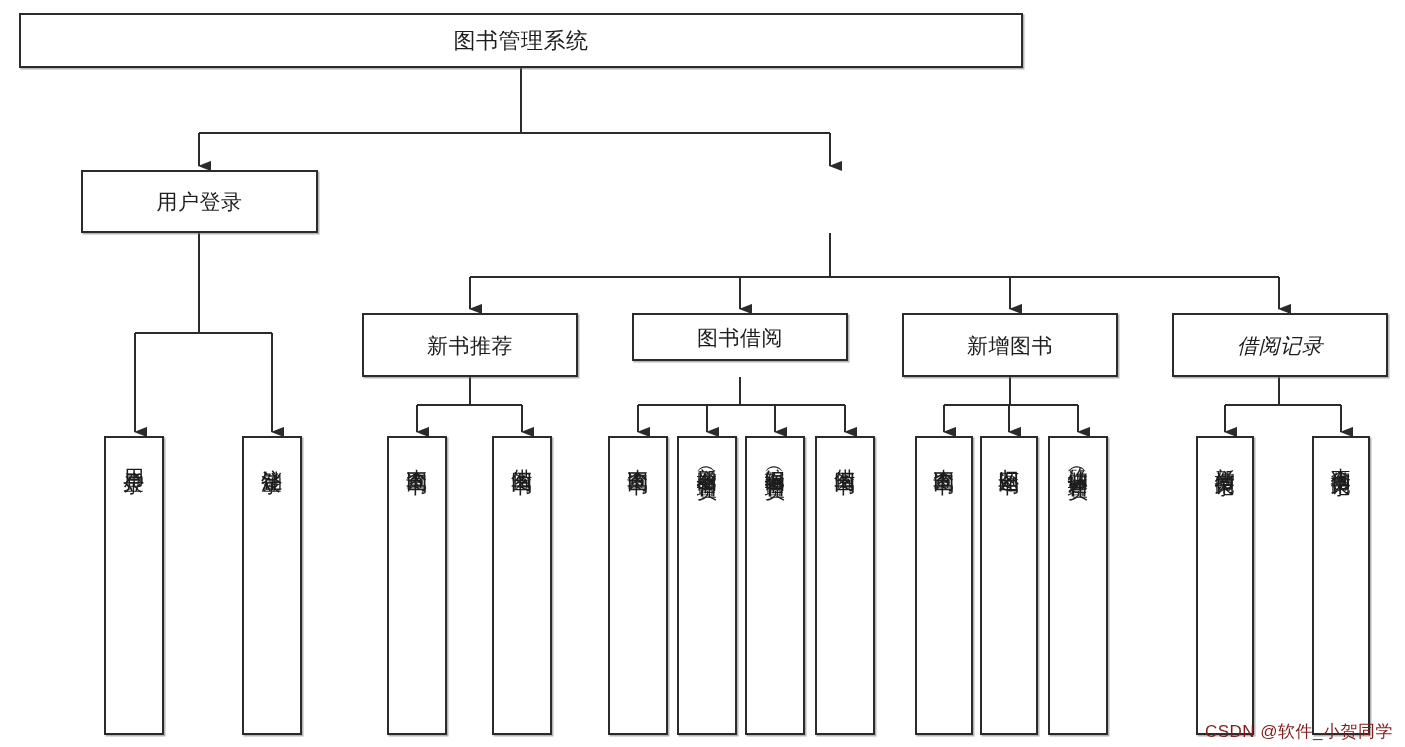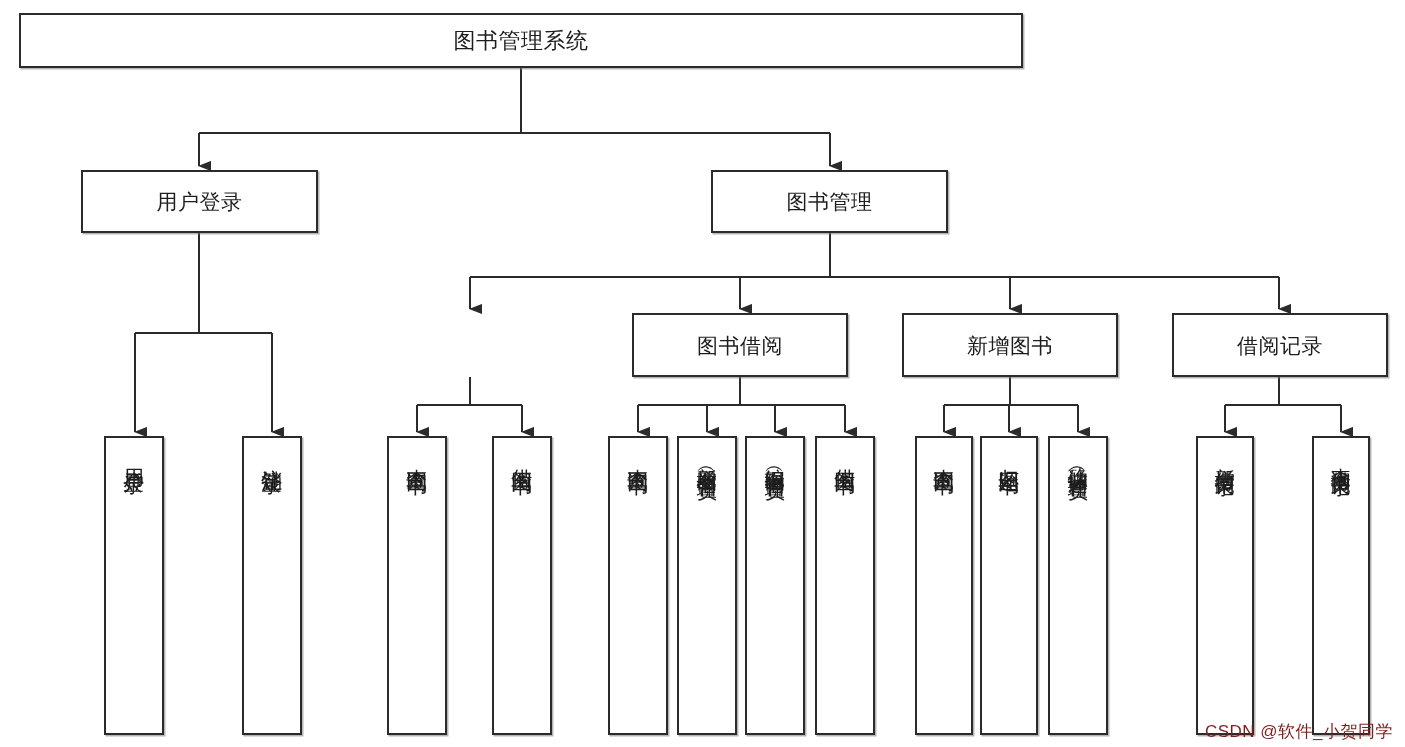--- a/index.html
+++ b/index.html
@@ -126,31 +126,31 @@
     </g>
   </svg>
 
   <div class="node h root" style="left:19px; top:13px; width:1004px; height:55px;">
     <span class="lbl">图书管理系统</span>
   </div>
 
   <div class="node h" style="left:81px; top:170px; width:237px; height:63px;">
     <span class="lbl">用户登录</span>
   </div>
-  <div class="node h" style="left:711px; top:170px; width:237px; height:63px;">
-    <span class="lbl">图书管理</span>
+
+  <div class="node h" style="left:362px; top:313px; width:216px; height:64px;">
+    <span class="lbl">新书推荐</span>
   </div>
-
-  <div class="node h" style="left:632px; top:313px; width:216px; height:64px;">
+  <div class="node h" style="left:632px; top:313px; width:216px; height:48px;">
     <span class="lbl">图书借阅</span>
   </div>
   <div class="node h" style="left:902px; top:313px; width:216px; height:64px;">
     <span class="lbl">新增图书</span>
   </div>
-  <div class="node h" style="left:1172px; top:313px; width:216px; height:64px;">
+  <div class="node h" style="left:1172px; top:313px; width:216px; height:64px;font-style:italic;">
     <span class="lbl">借阅记录</span>
   </div>
 
   <div class="node v" style="left:104px; top:436px; width:60px; height:299px;">
     <span class="lbl">用户登录</span>
   </div>
   <div class="node v" style="left:242px; top:436px; width:60px; height:299px;">
     <span class="lbl">注销登录</span>
   </div>
 

